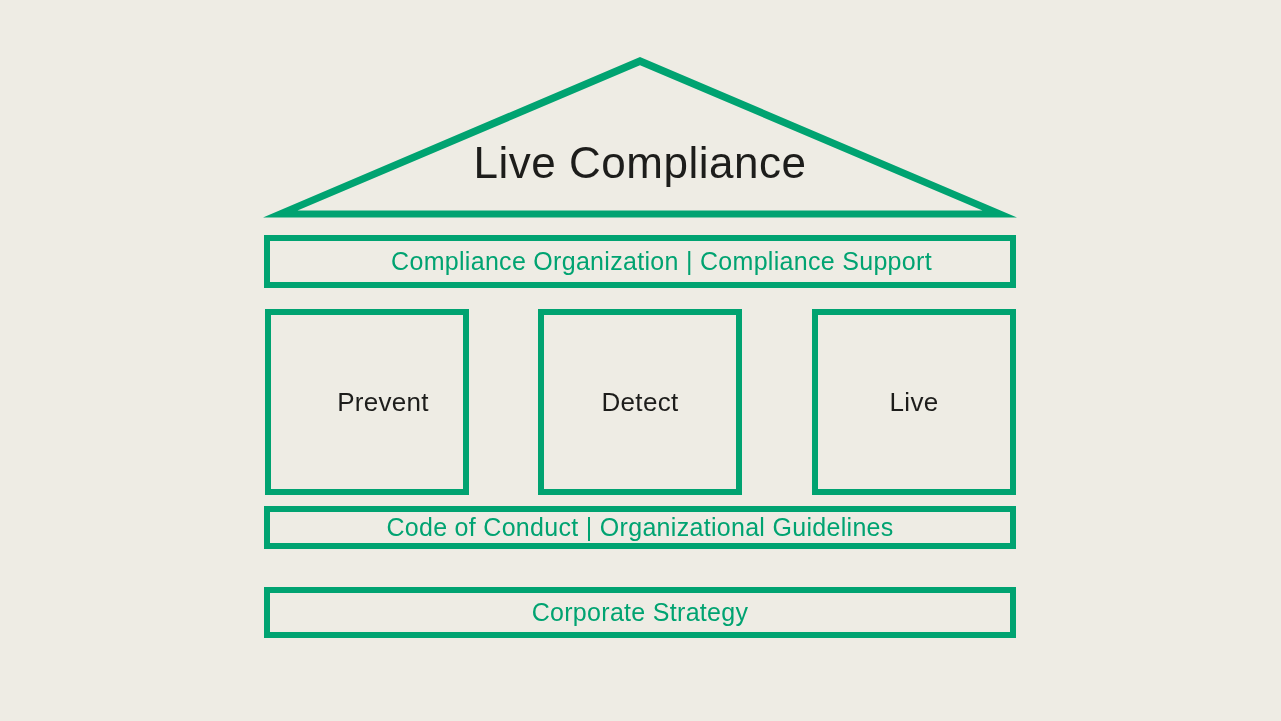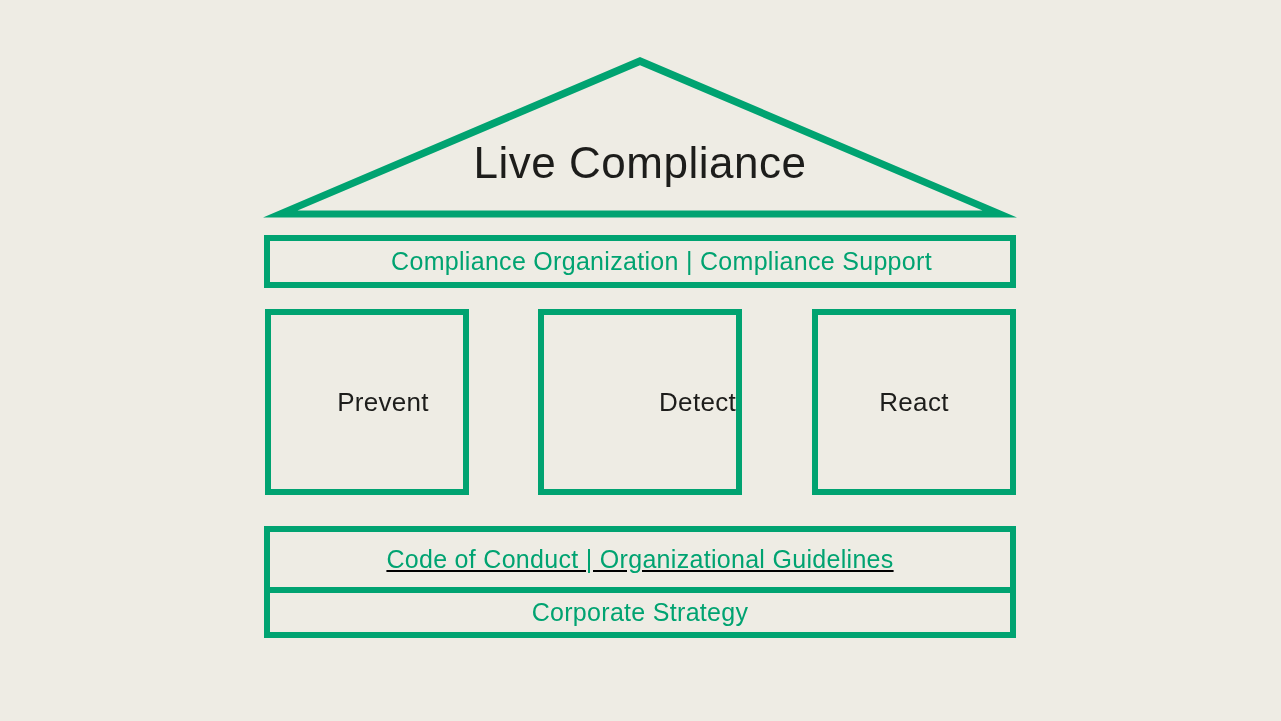--- a/index.html
+++ b/index.html
@@ -40,36 +40,36 @@
     background: var(--background);
     display: flex; align-items: center; justify-content: center;
   }
   .bar .bar-label {
     color: var(--green);
     font-size: 25px;
     letter-spacing: 0.3px;
     white-space: pre;
   }
   .bar-top    { top: 235px; height: 53px; padding-left: 43px; }
-  .bar-middle { top: 526px; height: 67px; text-decoration: underline; }
+  .bar-middle { top: 506px; height: 43px; }
   .bar-bottom { top: 587px; height: 51px; }
   .pillar {
     position: absolute;
     top: 309px; height: 186px; width: 204px;
     border: 6px solid var(--green);
     background: var(--background);
     display: flex; align-items: center; justify-content: center;
   }
   .pillar .pillar-label {
     color: var(--text_dark);
     font-size: 26px;
     letter-spacing: 0.3px;
   }
   .pillar-1 { left: 265px; padding-left: 32px; }
-  .pillar-2 { left: 538px; justify-content: flex-end; }
+  .pillar-2 { left: 538px; }
   .pillar-3 { left: 812px; }
 </style>
 </head>
 <body>
 
 <div class="canvas">
 
   <svg class="roof-svg" viewBox="0 0 1281 721" xmlns="http://www.w3.org/2000/svg" aria-hidden="true">
     <path fill-rule="evenodd" d="M263,217.5 L640,57 L1017,217.5 Z M297.5,210.5 L640,65.3 L982.5,210.5 Z"></path>
   </svg>
@@ -82,21 +82,21 @@
 
   <div class="pillar pillar-1">
     <span class="pillar-label">Prevent</span>
   </div>
 
   <div class="pillar pillar-2">
     <span class="pillar-label">Detect</span>
   </div>
 
   <div class="pillar pillar-3">
-    <span class="pillar-label">React</span>
+    <span class="pillar-label">Live</span>
   </div>
 
   <div class="bar bar-middle">
     <span class="bar-label">Code of Conduct | Organizational Guidelines</span>
   </div>
 
   <div class="bar bar-bottom">
     <span class="bar-label">Corporate Strategy</span>
   </div>
 

